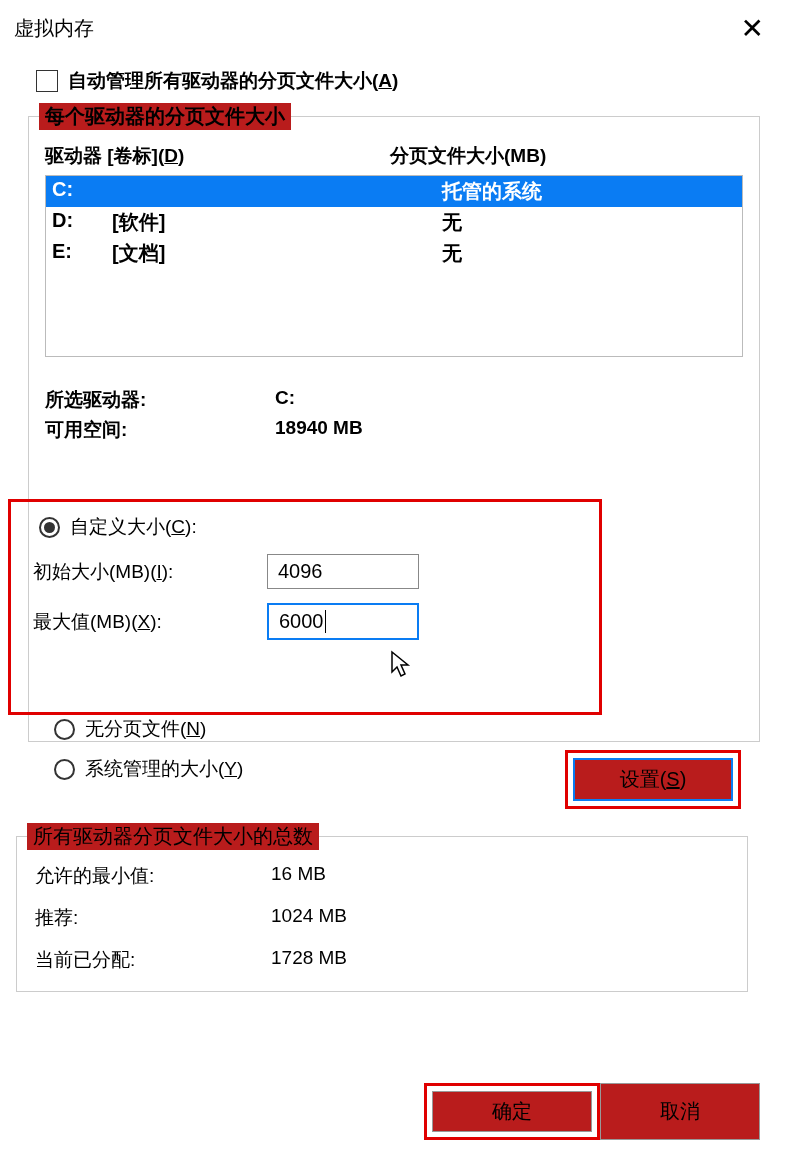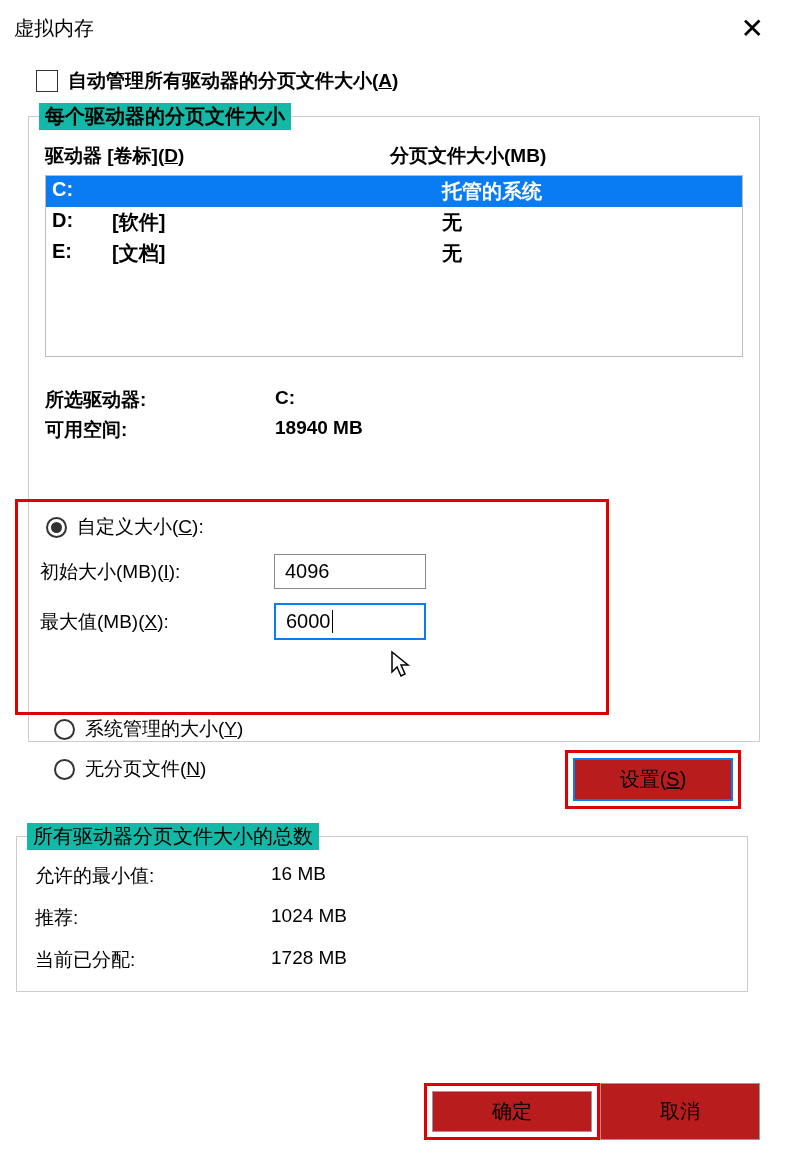--- a/index.html
+++ b/index.html
@@ -41,21 +41,21 @@
     .underline-char { text-decoration: underline; }
     .groupbox {
       border: 1.5px solid #ccc;
       position: relative;
       padding: 30px 16px 18px 16px;
       margin-bottom: 20px;
     }
     .groupbox-title {
       position: absolute;
       top: -14px; left: 10px;
-      background: #14b8a6;
+      background: #b91c1c;
       padding: 0 6px;
       font-size: 20px;
     }
     .columns-header {
       display: flex;
       margin-top: -4px;
       margin-bottom: 6px;
     }
     .col-drive { width: 345px; }
     .col-size { flex: 1; }
@@ -81,21 +81,21 @@
       margin-top: 4px;
     }
     .info-label { width: 230px; }
     .info-value { flex: 1; }
     .section-selected { margin-top: 30px; }
     .red-highlight {
       border: 3px solid #e00000;
       position: absolute;
     }
     .highlight-custom {
-      left: 15px; top: 499px;
+      left: 8px; top: 499px;
       width: 594px; height: 216px;
       padding: 12px 24px 0 16px;
     }
     .radio-row {
       display: flex;
       align-items: center;
       margin-bottom: 14px;
       margin-left: 12px;
     }
     .radio {
@@ -267,27 +267,27 @@
     <div class="text-input focused" style="display:flex;align-items:center;">
       <span class="text-cursor">6000</span>
     </div>
   </div>
 </div>
 
 <div class="below-highlight">
   <div class="radio-row">
     <div class="radio"></div>
     <span>
-      <span>系统管理的大小(</span><span class="underline-char">Y</span><span>)</span>
+      <span>无分页文件(</span><span class="underline-char">N</span><span>)</span>
     </span>
   </div>
   <div class="radio-row">
     <div class="radio"></div>
     <span>
-      <span>无分页文件(</span><span class="underline-char">N</span><span>)</span>
+      <span>系统管理的大小(</span><span class="underline-char">Y</span><span>)</span>
     </span>
   </div>
 </div>
 
 <div class="set-button-wrap">
   <button class="win-button">
     <span>设置(</span><span class="underline-char">S</span><span>)</span>
   </button>
 </div>
 

